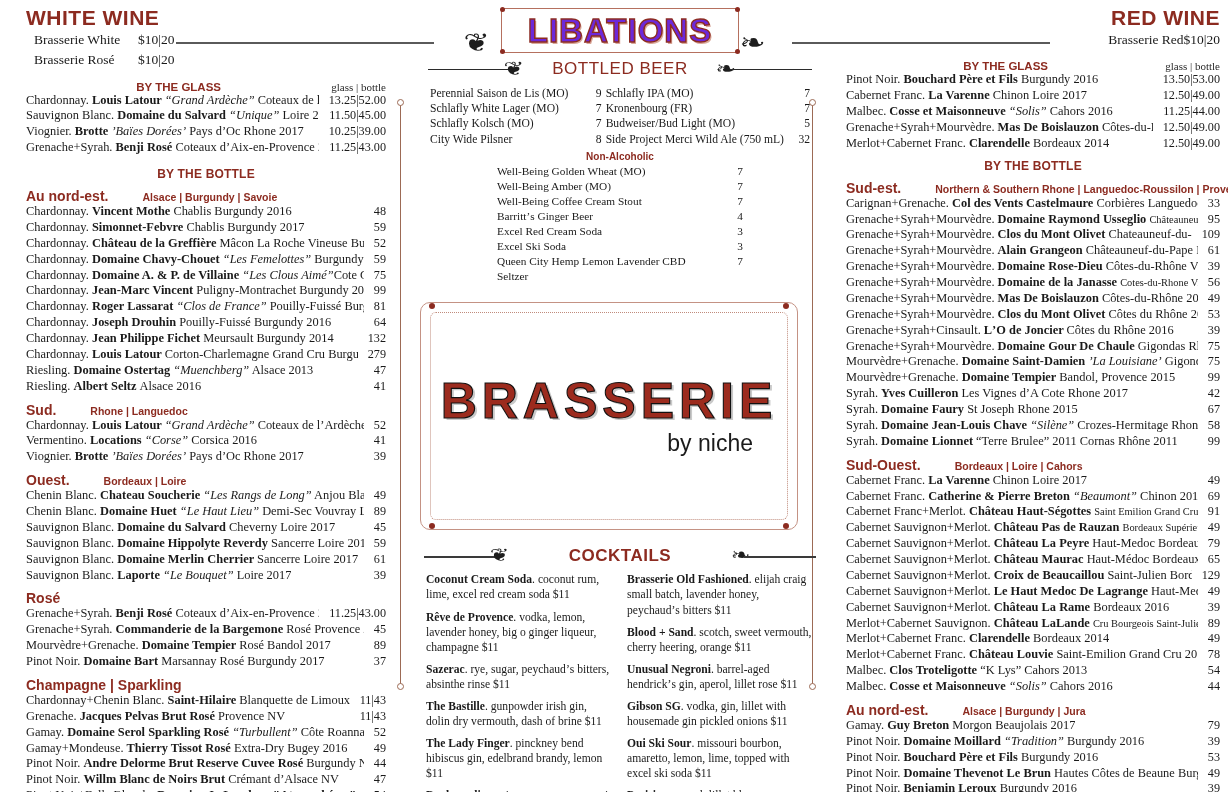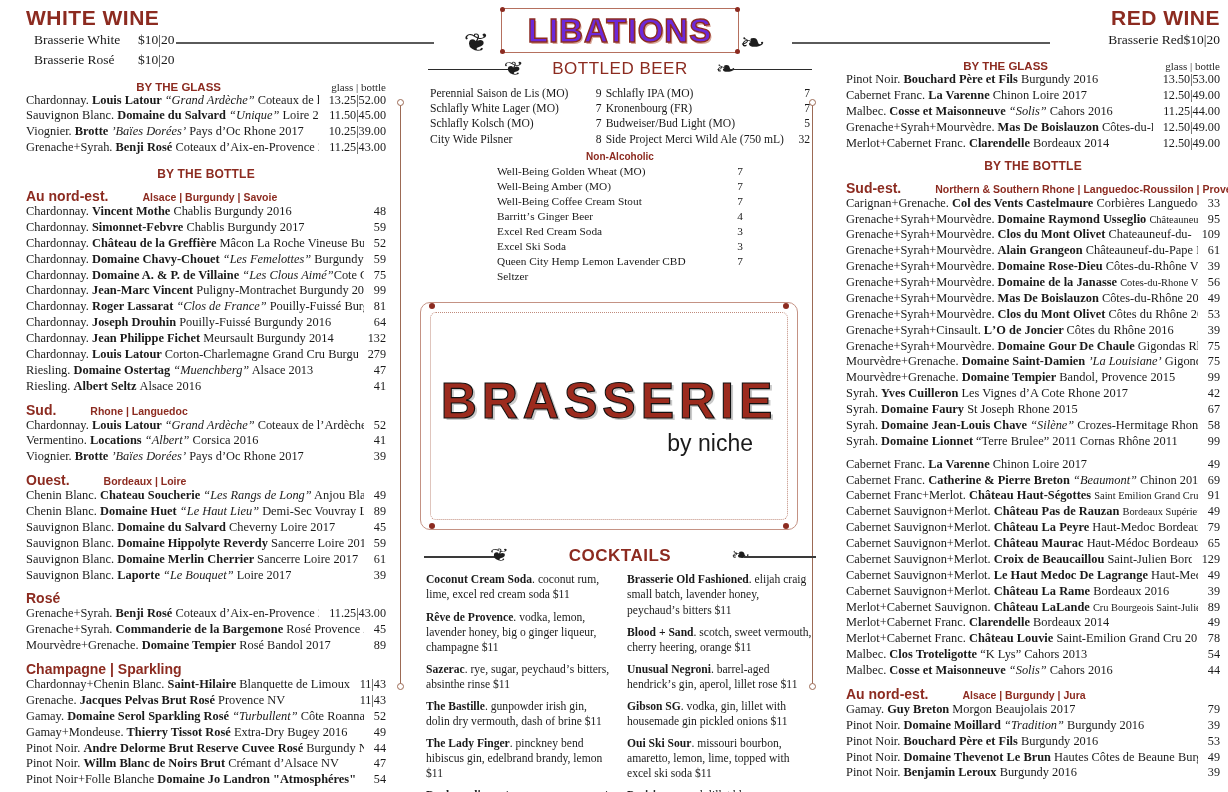--- a/index.html
+++ b/index.html
@@ -333,21 +333,21 @@
             <div class="region-row">
               <span class="region-name">Sud.</span>
               <span class="region-sub">Rhone | Languedoc</span>
             </div>
             <div class="wrow">
               <span class="txt"><span>Chardonnay. </span><span class="v">Louis Latour </span><span class="cuvee">“Grand Ardèche”</span><span> Coteaux de lʼArdèche Rhone 2015</span></span>
               <span class="fill"></span>
               <span class="price">52</span>
             </div>
             <div class="wrow">
-              <span class="txt"><span>Vermentino. </span><span class="v">Locations </span><span class="cuvee">“Albert”</span><span> Corsica 2016</span></span>
+              <span class="txt"><span>Vermentino. </span><span class="v">Locations </span><span class="cuvee">“Corse”</span><span> Corsica 2016</span></span>
               <span class="fill"></span>
               <span class="price">41</span>
             </div>
             <div class="wrow">
               <span class="txt"><span>Viognier. </span><span class="v">Brotte </span><span class="cuvee">ʼBaïes Doréesʼ</span><span> Pays dʼOc Rhone 2017</span></span>
               <span class="fill"></span>
               <span class="price">39</span>
             </div>
           </div>
           <div class="blk tight">
@@ -397,20 +397,25 @@
             </div>
             <div class="wrow">
               <span class="txt"><span>Grenache+Syrah. </span><span class="v">Commanderie de la Bargemone </span><span>Rosé Provence 2017</span></span>
               <span class="fill"></span>
               <span class="price">45</span>
             </div>
             <div class="wrow">
               <span class="txt"><span>Mourvèdre+Grenache. </span><span class="v">Domaine Tempier </span><span>Rosé Bandol 2017</span></span>
               <span class="fill"></span>
               <span class="price">89</span>
+            </div>
+            <div class="wrow">
+              <span class="txt"><span>Pinot Noir. </span><span class="v">Domaine Bart </span><span>Marsannay Rosé Burgundy 2017</span></span>
+              <span class="fill"></span>
+              <span class="price">37</span>
             </div>
           </div>
           <div class="blk tight">
             <div class="region-row">
               <span class="region-name">Champagne | Sparkling</span>
             </div>
             <div class="wrow">
               <span class="txt"><span>Chardonnay+Chenin Blanc. </span><span class="v">Saint-Hilaire </span><span>Blanquette de Limoux Languedoc 2016</span></span>
               <span class="fill"></span>
               <span class="price">11|43</span>
@@ -706,20 +711,24 @@
               <span class="fill"></span>
               <span class="price">58</span>
             </div>
             <div class="wrow">
               <span class="txt"><span>Syrah. </span><span class="v">Domaine Lionnet </span><span>“Terre Brulee” 2011 Cornas Rhône 2011</span></span>
               <span class="fill"></span>
               <span class="price">99</span>
             </div>
           </div>
           <div class="blk tight">
+            <div class="region-row">
+              <span class="region-name">Sud-Ouest.</span>
+              <span class="region-sub">Bordeaux | Loire | Cahors</span>
+            </div>
             <div class="wrow">
               <span class="txt"><span>Cabernet Franc. </span><span class="v">La Varenne </span><span>Chinon Loire 2017</span></span>
               <span class="fill"></span>
               <span class="price">49</span>
             </div>
             <div class="wrow">
               <span class="txt"><span>Cabernet Franc. </span><span class="v">Catherine &amp; Pierre Breton </span><span class="cuvee">“Beaumont”</span><span> Chinon 2016</span></span>
               <span class="fill"></span>
               <span class="price">69</span>
             </div>

